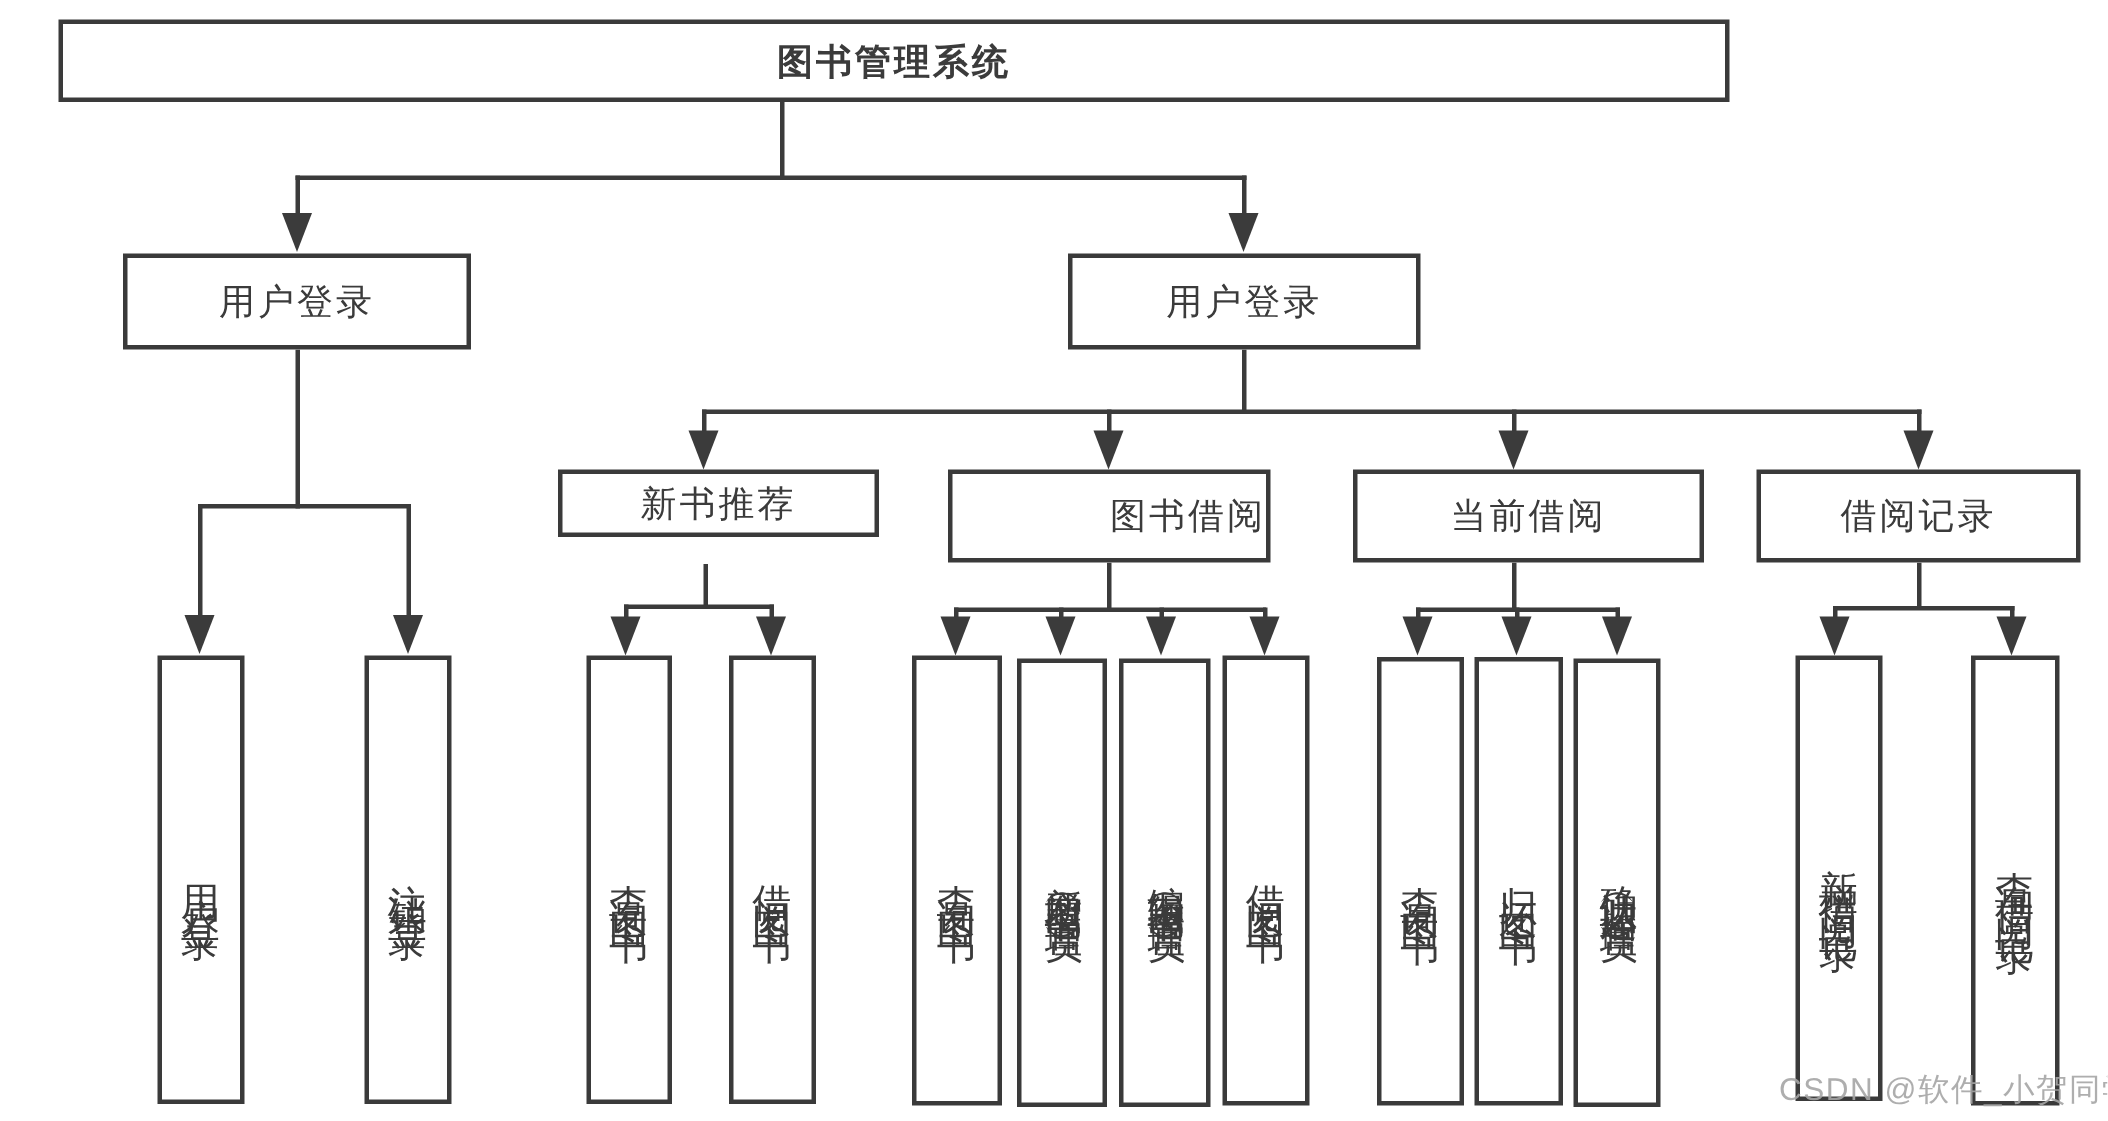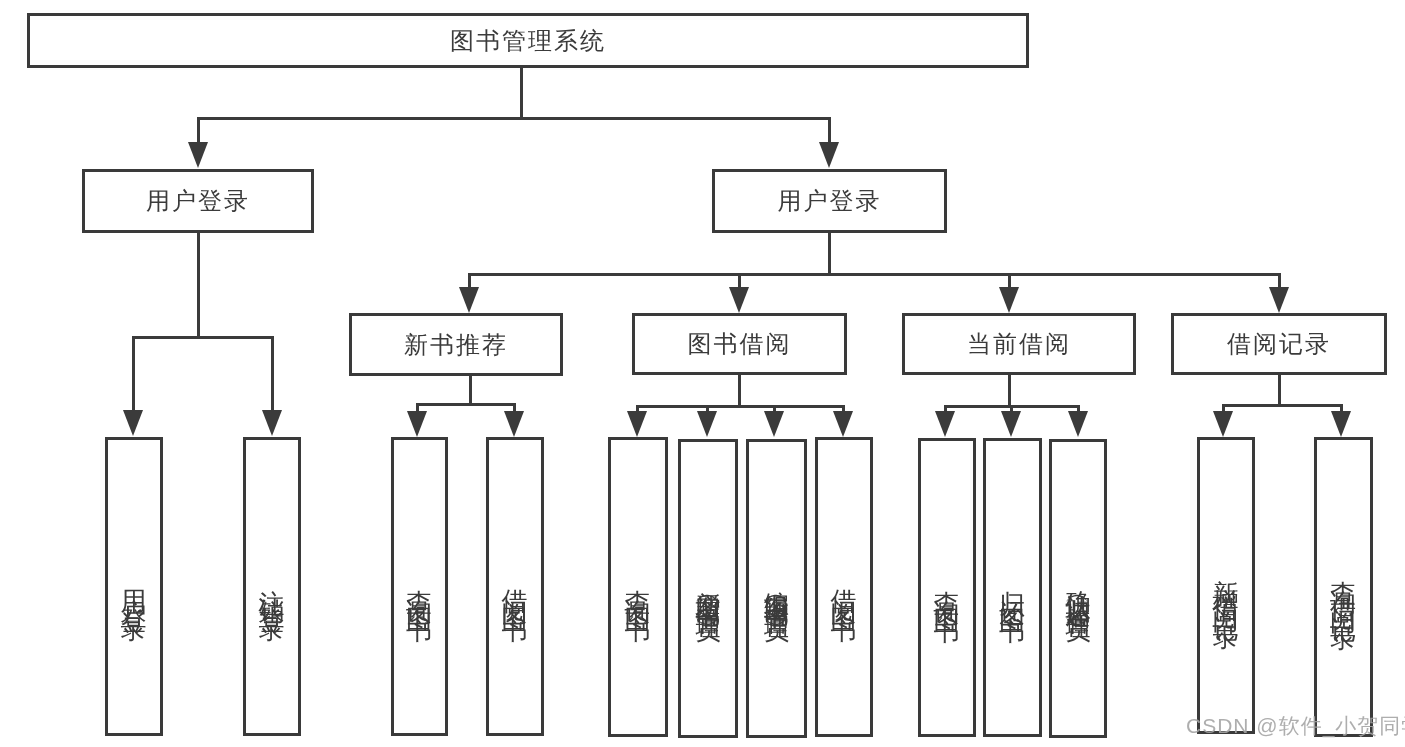--- a/index.html
+++ b/index.html
@@ -60,37 +60,37 @@
     color: rgba(165,165,165,0.9);
     z-index: 4;
     white-space: nowrap;
   }
 </style>
 </head>
 <body>
 
 <div id="stage">
 
-  <div class="node" style="left:27px; top:13px; width:1002px; height:55px;">
+  <div class="node" style="left:39px; top:13px; width:1114px; height:55px;font-weight:bold;">
     <span class="hlabel">图书管理系统</span>
   </div>
 
   <div class="node" style="left:82px; top:169px; width:232px; height:64px;">
     <span class="hlabel">用户登录</span>
   </div>
 
   <div class="node" style="left:712px; top:169px; width:235px; height:64px;">
     <span class="hlabel">用户登录</span>
   </div>
 
-  <div class="node" style="left:349px; top:313px; width:214px; height:63px;">
+  <div class="node" style="left:372px; top:313px; width:214px; height:45px;">
     <span class="hlabel">新书推荐</span>
   </div>
 
-  <div class="node" style="left:632px; top:313px; width:215px; height:62px;">
+  <div class="node" style="left:632px; top:313px; width:215px; height:62px;justify-content:flex-end;">
     <span class="hlabel">图书借阅</span>
   </div>
 
   <div class="node" style="left:902px; top:313px; width:234px; height:62px;">
     <span class="hlabel">当前借阅</span>
   </div>
 
   <div class="node" style="left:1171px; top:313px; width:216px; height:62px;">
     <span class="hlabel">借阅记录</span>
   </div>

